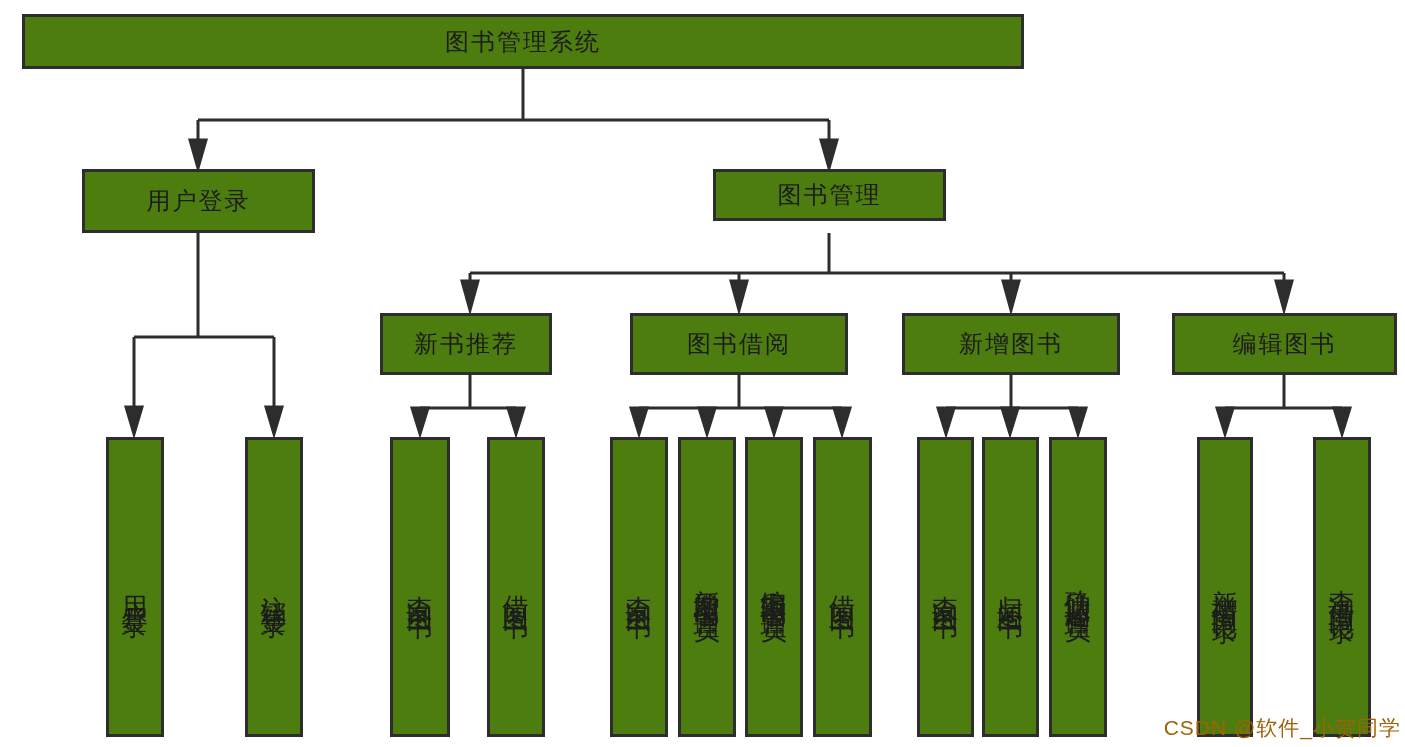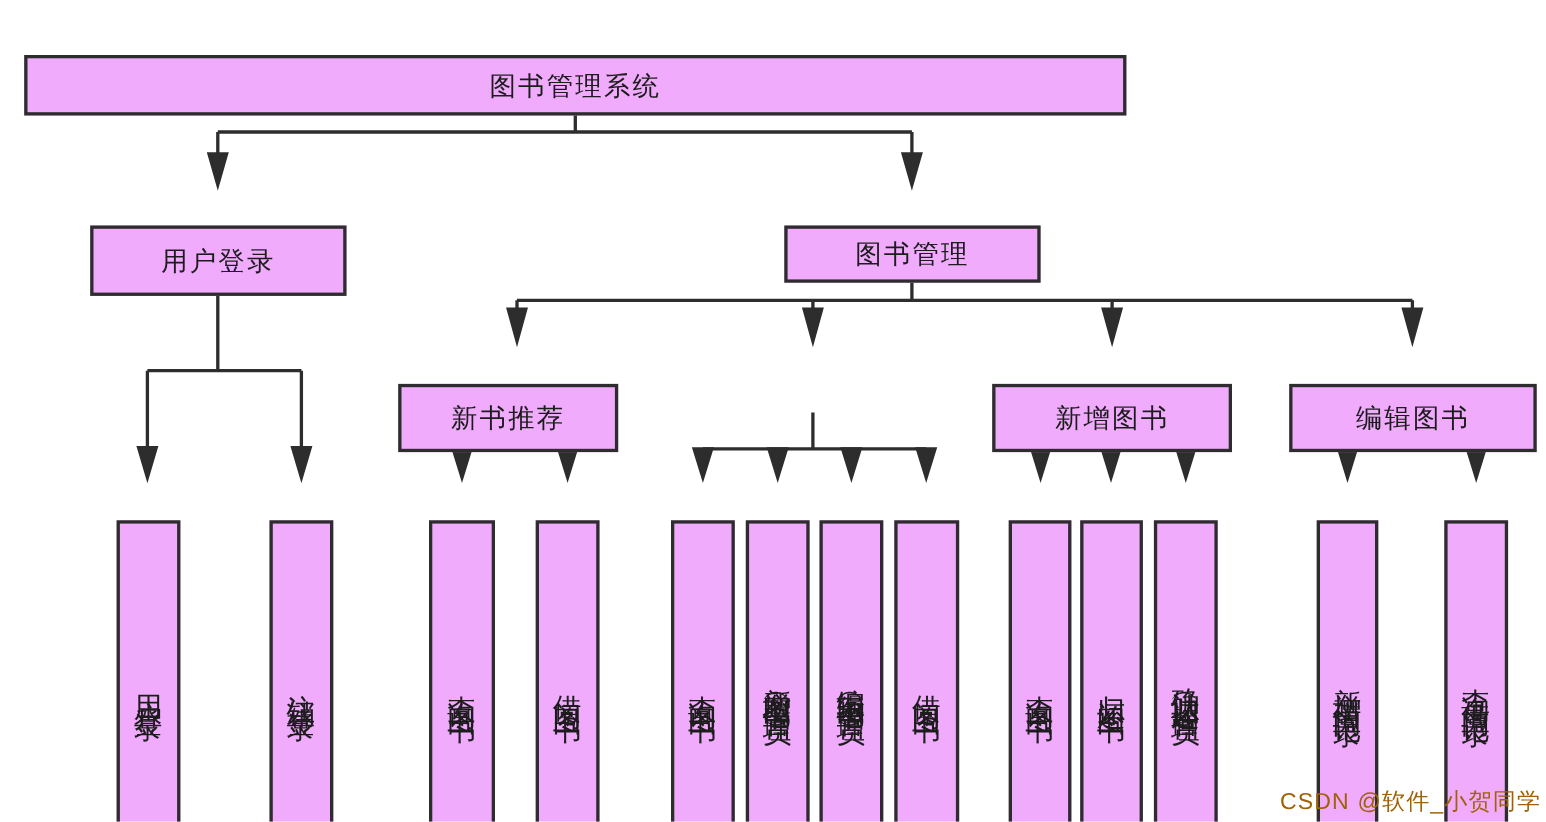--- a/index.html
+++ b/index.html
@@ -8,26 +8,25 @@
     width:1405px;height:747px;
     background:#ffffff;
     overflow:hidden;
     font-family:"Liberation Sans", sans-serif;
   }
   .wires{position:absolute;left:0;top:0;}
   .box{
     position:absolute;
     box-sizing:border-box;
     border:3px solid #2d2d2d;
-    background:#f0abfc;
+    background:#4d7c0f;
     display:flex;
     align-items:center;
     justify-content:center;
     color:#1c1c1c;
-    margin-top:36px;
   }
   .h-box{
     font-size:24px;
     letter-spacing:2px;
     white-space:nowrap;
   }
   .v-box{
     writing-mode:vertical-rl;
     text-orientation:mixed;
     font-size:26px;
@@ -92,21 +91,22 @@
       <polygon points="1217,408 1233,408 1225,434"></polygon>
       <polygon points="1334,408 1350,408 1342,434"></polygon>
     </g>
   </svg>
 
   <div class="box h-box" style="left:22px;top:14px;width:1002px;height:55px">图书管理系统</div>
 
   <div class="box h-box" style="left:82px;top:169px;width:233px;height:64px">用户登录</div>
   <div class="box h-box" style="left:713px;top:169px;width:233px;height:52px">图书管理</div>
 
-  <div class="box h-box" style="left:362px;top:313px;width:200px;height:62px">新书推荐</div>
+  <div class="box h-box" style="left:380px;top:313px;width:172px;height:62px">新书推荐</div>
+  <div class="box h-box" style="left:630px;top:313px;width:218px;height:62px">图书借阅</div>
   <div class="box h-box" style="left:902px;top:313px;width:218px;height:62px">新增图书</div>
   <div class="box h-box" style="left:1172px;top:313px;width:225px;height:62px">编辑图书</div>
 
   <div class="box v-box" style="left:106px;top:437px;width:58px;height:300px">用户登录</div>
   <div class="box v-box" style="left:245px;top:437px;width:58px;height:300px">注销登录</div>
 
   <div class="box v-box" style="left:390px;top:437px;width:60px;height:300px">查询图书</div>
   <div class="box v-box" style="left:487px;top:437px;width:58px;height:300px">借阅图书</div>
 
   <div class="box v-box" style="left:610px;top:437px;width:58px;height:300px">查询图书</div>

